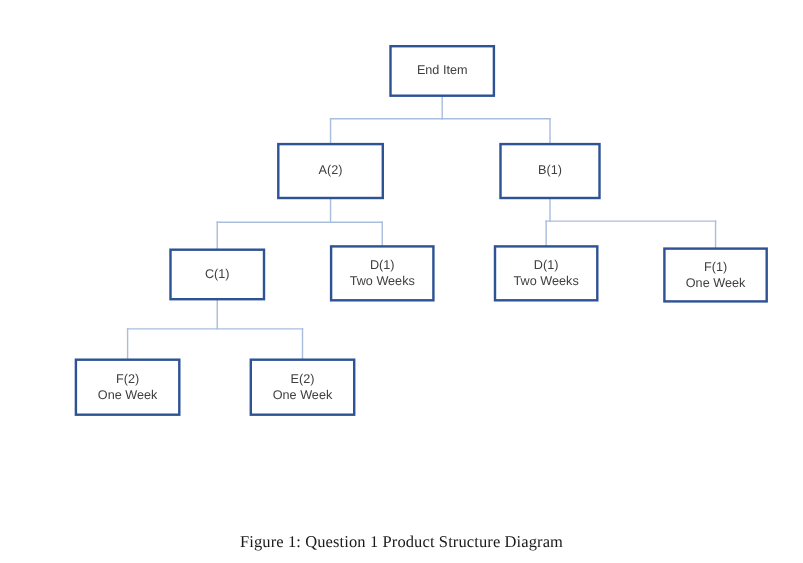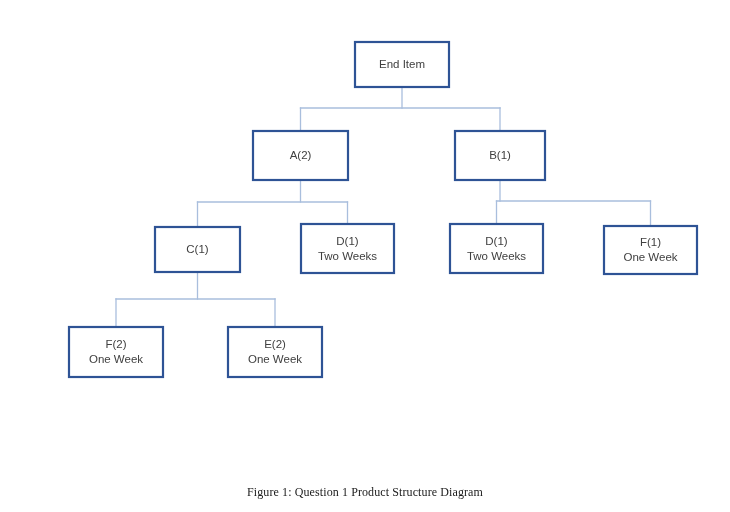--- a/index.html
+++ b/index.html
@@ -39,21 +39,21 @@
     fill: none;
     stroke-linecap: square;
   }
   .figure-caption {
     position: absolute;
     left: 0;
     top: 485px;
     width: 730px;
     text-align: center;
     font-family: "Liberation Serif", serif;
-    font-size: 12px;
+    font-size: 15px;
     color: #1a1a1a;
     letter-spacing: 0.1px;
   }
 </style>
 </head>
 <body style="background: rgb(255, 255, 255);">
 
 <svg id="figure-canvas" viewBox="0 0 730 512">
   <g id="connector-layer">
       <line x1="402" y1="87" x2="402" y2="108" class="connector" stroke="#7f9fcb"></line>

